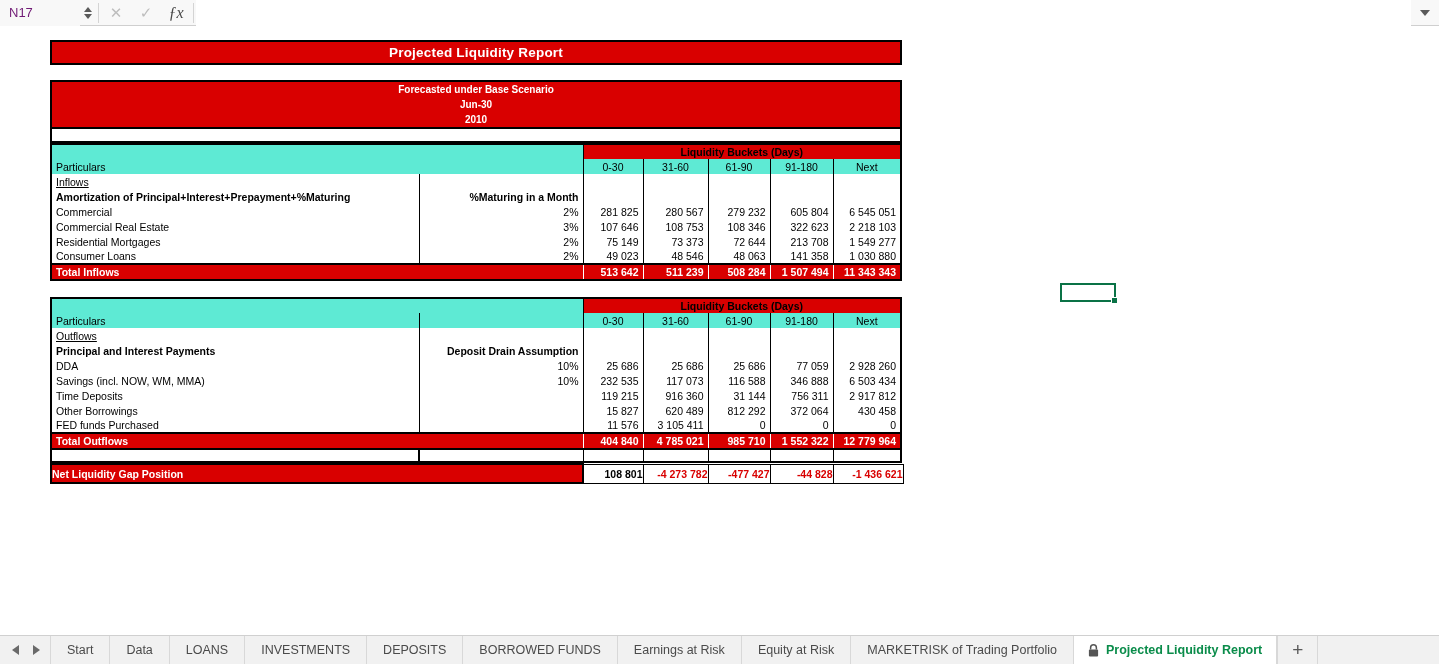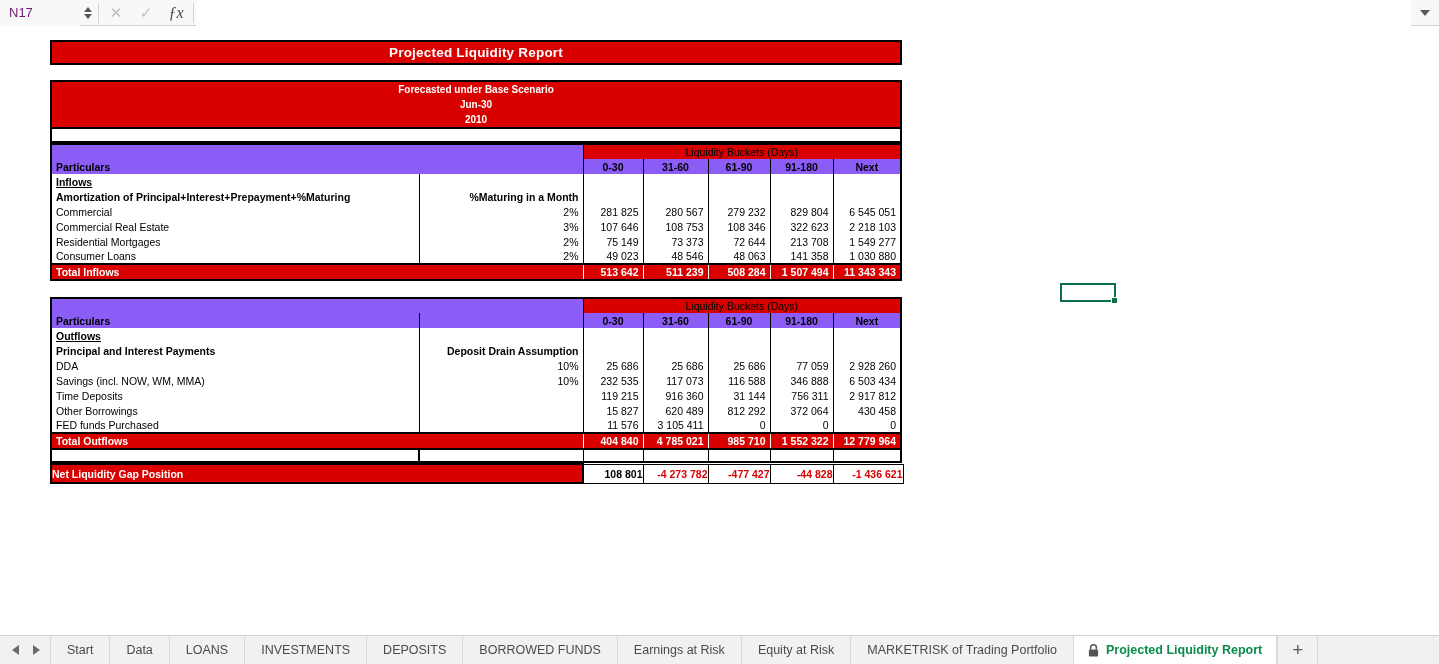--- a/index.html
+++ b/index.html
@@ -112,35 +112,35 @@
   }
   .gap-row { height: 15px; background: #ffffff; border: none; }
 
   
   .grid { border-collapse: collapse; width: 852px; table-layout: fixed;
     border: 2px solid #000000; }
   .grid td { font-size: 10.5px; height: 15px; color: #000000; }
 
   .bucket-head {
     background: #D90000; color: #ffffff;
-    font-weight: normal; font-size: 10.5px; text-align: center;
+    font-weight: bold; font-size: 10.5px; text-align: center;
     height: 16px;
     border-left: 1px solid #000000;
   }
   .red-head {
-    background: #8b5cf6; color: #ffffff;
-    font-weight: bold; font-size: 10.5px;
+    background: #5eead4; color: #ffffff;
+    font-weight: normal; font-size: 10.5px;
     height: 16px;
   }
   .red-head.lbl { text-align: left; padding-left: 4px; }
   .red-head.ctr { text-align: center; border-left: 1px solid #000000; }
   .red-head.splitter { border-left: 1px solid #000000; }
 
   .lbl-cell { text-align: left; padding-left: 4px; }
-  .lbl-cell.u { font-weight: bold; text-decoration: underline; }
+  .lbl-cell.u { font-weight: normal; text-decoration: underline; }
   .lbl-cell.b { font-weight: bold; }
   .pct-cell { text-align: right; padding-right: 4px; padding-left: 20px; }
   .pct-cell.hdr { font-weight: bold; }
   .num-cell {
     text-align: right; padding-right: 4px;
     border-left: 1px solid #000000;
   }
   .sec-div { border-left: 1px solid #000000; }
 
   .total-row td {
@@ -311,21 +311,21 @@
         <td class="num-cell"></td>
             <td class="num-cell"></td>
         <td class="num-cell"></td>
       </tr>
       <tr>
         <td class="lbl-cell">Commercial</td>
         <td class="pct-cell sec-div">2%</td>
         <td class="num-cell">281 825</td>
         <td class="num-cell">280 567</td>
         <td class="num-cell">279 232</td>
-        <td class="num-cell">829 804</td>
+        <td class="num-cell">605 804</td>
         <td class="num-cell">6 545 051</td>
       </tr>
       <tr>
         <td class="lbl-cell">Commercial Real Estate</td>
         <td class="pct-cell sec-div">3%</td>
         <td class="num-cell">107 646</td>
         <td class="num-cell">108 753</td>
         <td class="num-cell">108 346</td>
         <td class="num-cell">322 623</td>
         <td class="num-cell">2 218 103</td>

